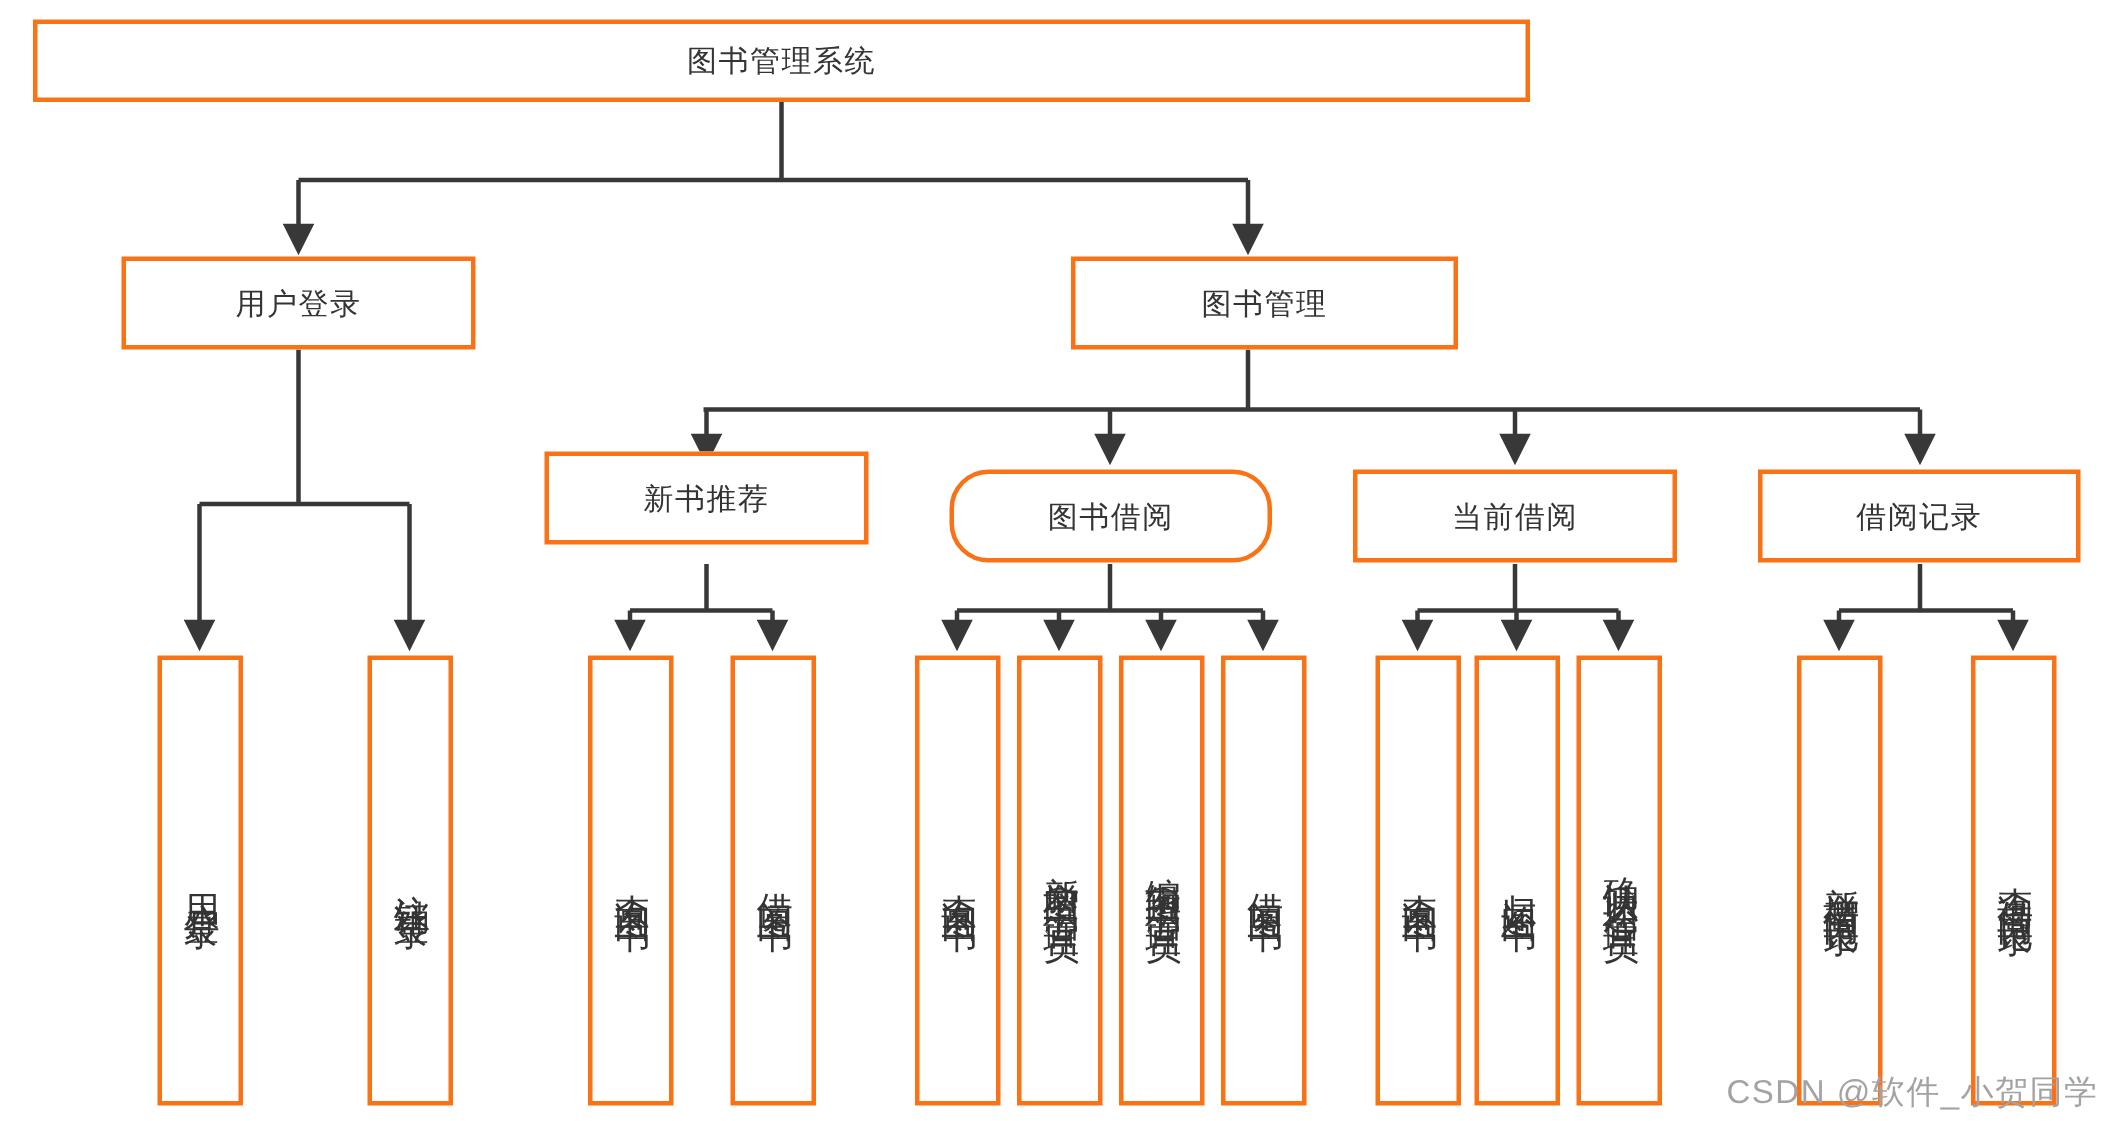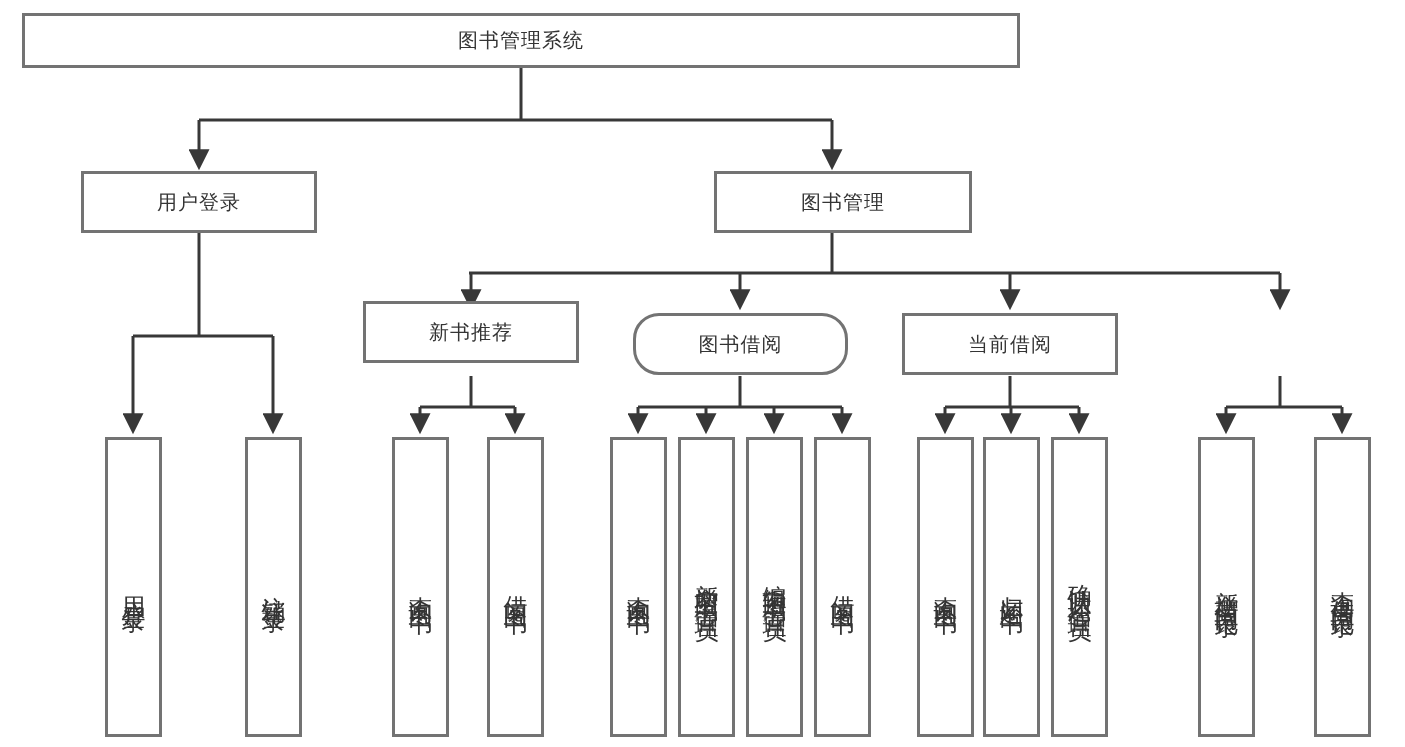--- a/index.html
+++ b/index.html
@@ -19,21 +19,21 @@
     position: absolute;
     left: 0;
     top: 0;
     width: 1405px;
     height: 747px;
     pointer-events: none;
   }
   .node {
     position: absolute;
     box-sizing: border-box;
-    border: 3px solid #737373;
+    border: 3px solid #f97316;
     background: #ffffff;
     display: flex;
     align-items: center;
     justify-content: center;
     color: #343434;
   }
   .hbox {
     font-size: 20px;
     letter-spacing: 1px;
     white-space: nowrap;
@@ -120,20 +120,23 @@
 
   <div class="node hbox" style="left:363px; top:301px; width:216px; height:62px;">
     <span>新书推荐</span>
   </div>
   <div class="node hbox" style="left:633px; top:313px; width:215px; height:62px;border-radius:26px;">
     <span>图书借阅</span>
   </div>
   <div class="node hbox" style="left:902px; top:313px; width:216px; height:62px;">
     <span>当前借阅</span>
   </div>
+  <div class="node hbox" style="left:1172px; top:313px; width:215px; height:62px;">
+    <span>借阅记录</span>
+  </div>
 
   <div class="node vbox" style="left:105px; top:437px; width:57px; height:300px;">
     <span class="vtext">用户登录</span>
   </div>
   <div class="node vbox" style="left:245px; top:437px; width:57px; height:300px;">
     <span class="vtext">注销登录</span>
   </div>
 
   <div class="node vbox" style="left:392px; top:437px; width:57px; height:300px;">
     <span class="vtext">查询图书</span>
@@ -165,14 +168,15 @@
     <span class="vtext">确认归还（管理员）</span>
   </div>
 
   <div class="node vbox" style="left:1198px; top:437px; width:57px; height:300px;">
     <span class="vtext">新增借阅记录</span>
   </div>
   <div class="node vbox" style="left:1314px; top:437px; width:57px; height:300px;">
     <span class="vtext">查询借阅记录</span>
   </div>
 
+  <div class="watermark">CSDN @软件_小贺同学</div>
 
 </div>
 
 </body></html>

